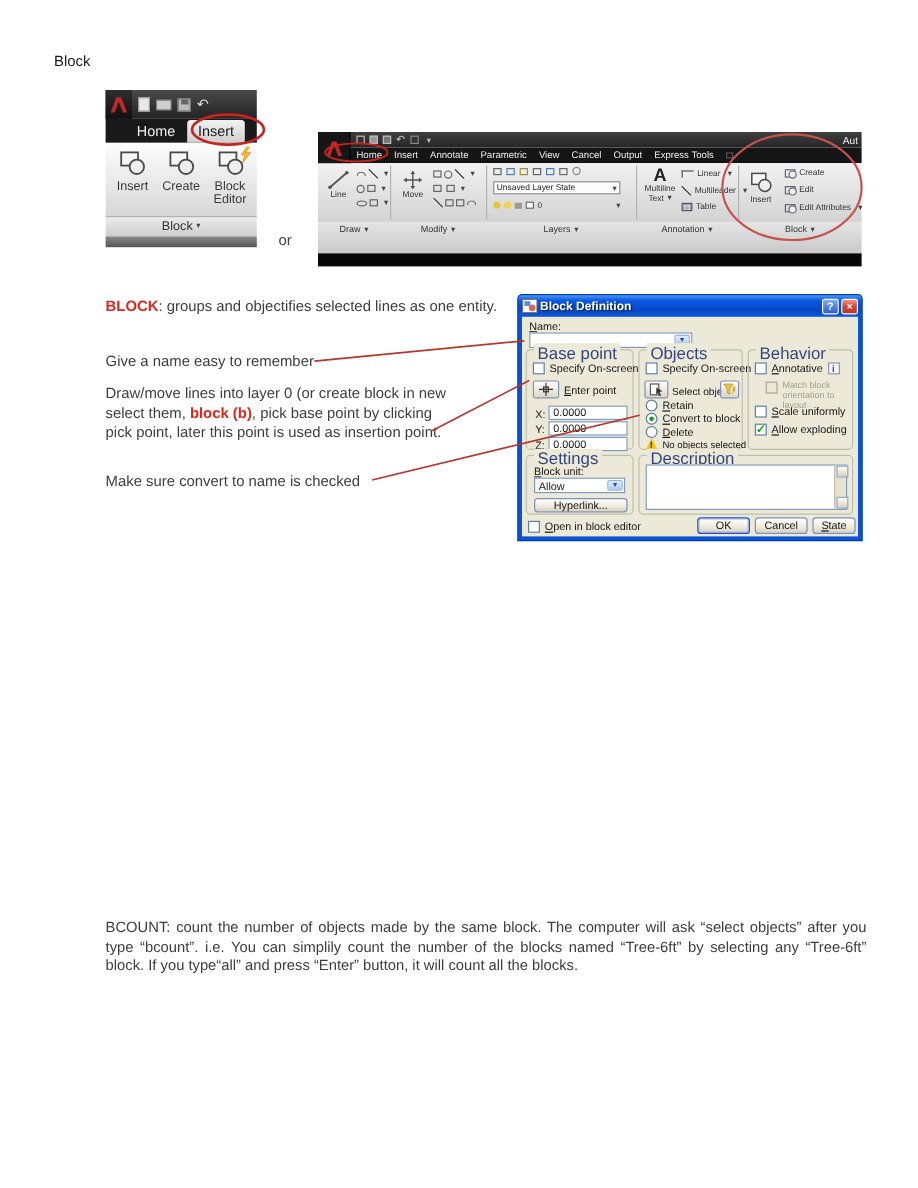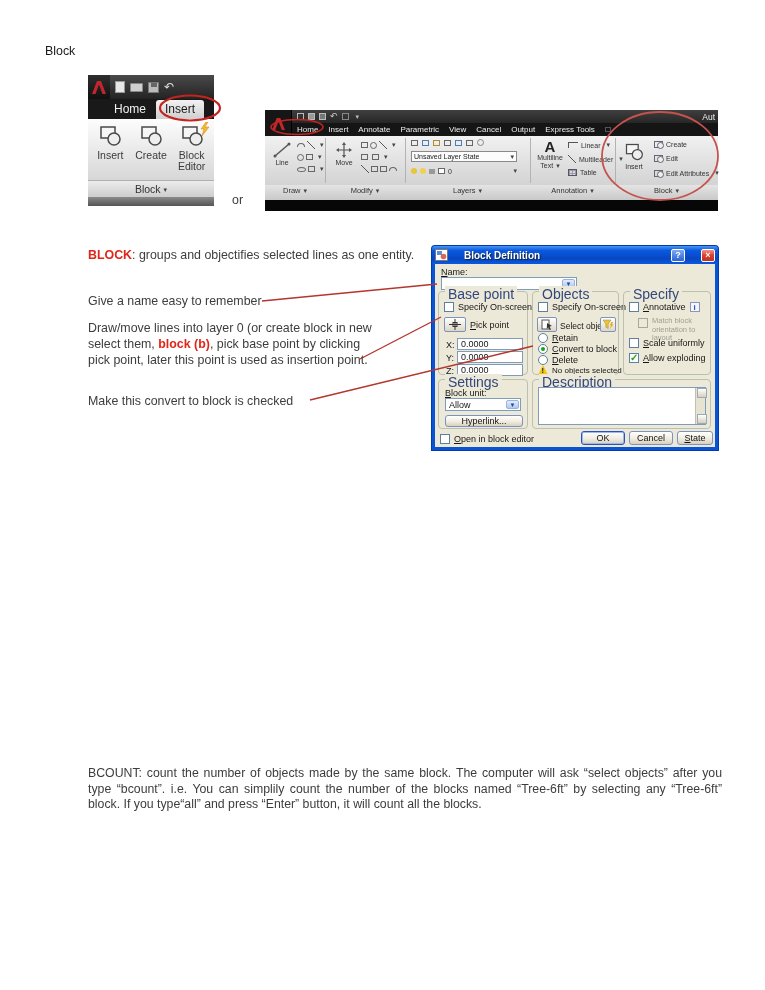--- a/index.html
+++ b/index.html
@@ -47,27 +47,27 @@
 .dot-y{display:inline-block;width:6px;height:6px;border-radius:50%;background:#e8c53a;vertical-align:middle}
 .i-lock{display:inline-block;width:6px;height:5px;background:#999;vertical-align:middle}
 .grid3 span{margin-right:2px}
 .grid3>div{height:12px;display:flex;align-items:center}
 .w-field{position:absolute;background:#fcfcfc;border:1px solid #8a8a8a;font-size:7px;color:#222;display:flex;align-items:center;padding:0 2px;justify-content:space-between}
 .i-tbl{display:inline-block;width:9px;height:7px;border:1px solid #556;background-image:linear-gradient(#99a 1px,transparent 1px),linear-gradient(90deg,#99a 1px,transparent 1px);background-size:3px 3px;vertical-align:middle}
 .i-dim{display:inline-block;width:10px;height:6px;border-top:1px solid #555;border-left:1px solid #555;vertical-align:middle}
 .i-blk{display:inline-block;width:9px;height:7px;border:1px solid #667;position:relative;vertical-align:middle}
 .i-blk::after{content:"";position:absolute;right:-2px;bottom:-2px;width:5px;height:5px;border:1px solid #667;border-radius:50%;background:#eee}
 .w-row{display:flex;align-items:center;gap:3px;position:absolute;white-space:nowrap}
-.w-labels{height:15px;background:linear-gradient(180deg,#e4e4e4,#c9c9c9);position:relative;font-size:7.5px;color:#333}
+.w-labels{height:26px;background:linear-gradient(180deg,#e4e4e4,#c9c9c9);position:relative;font-size:7.5px;color:#333}
 .w-plabel{position:absolute;top:0;height:11px;display:flex;align-items:center;justify-content:center}
 .w-strip{height:11px;background:#070707}
 .bigA{font-size:15px;font-weight:bold;color:#222;line-height:14px}
 
 #dlg{position:absolute;left:432px;top:246px;width:286px;height:204px;background:#0a54d4;border-radius:3px 3px 0 0;box-shadow:0 0 0 1px #003bb0}
-.d-title{height:18px;background:linear-gradient(180deg,#4a96f5 0%,#0b59e0 25%,#0747c2 70%,#0c5ae0 100%);display:flex;align-items:center;padding:0 3px;gap:16px;border-radius:3px 3px 0 0}
+.d-title{height:18px;background:linear-gradient(180deg,#4a96f5 0%,#0b59e0 25%,#0747c2 70%,#0c5ae0 100%);display:flex;align-items:center;padding:0 3px;gap:2px;border-radius:3px 3px 0 0}
 .d-title-text{color:#fff;font-weight:bold;font-size:10px;flex:1;text-shadow:1px 1px 1px #123}
 .d-btn{width:14px;height:13px;border:1px solid #fff;border-radius:2px;color:#fff;font-size:9px;font-weight:bold;display:flex;align-items:center;justify-content:center;line-height:10px}
 .d-help{background:linear-gradient(180deg,#7fa9f4,#2a63d4)}
 .d-close{background:linear-gradient(180deg,#f79086,#d8402c 50%,#c13422)}
 .d-body{position:absolute;left:3px;top:18px;width:280px;height:183px;background:#ece9d8;font-size:9px;color:#161616}
 .xp-group{position:absolute;border:1px solid #bcc0ae;border-radius:4px}
 .glabel{position:absolute;top:-6px;left:6px;background:#ece9d8;padding:0 3px;color:#33477c;font-size:14px}
 .xp-row{display:flex;align-items:center;gap:4px;position:absolute;white-space:nowrap}
 .xp-check{width:10px;height:10px;background:#fff;border:1px solid #5e7f9e;display:inline-block;position:relative;flex:none}
 .xp-check.checked::after{content:"✓";color:#18a318;font-size:10px;font-weight:bold;position:absolute;left:0;top:-2px}
@@ -323,21 +323,21 @@
     <div class="w-strip"></div>
   </div>
 
   <div class="note" style="left:88px;top:247px"><span class="red">BLOCK</span><span>: groups and objectifies selected lines as one entity.</span></div>
   <div class="note" style="left:88px;top:293px">Give a name easy to remember</div>
   <div class="note" style="left:88px;top:320px">
     <div>Draw/move lines into layer 0 (or create block in new</div>
     <div><span>select them, </span><span class="red">block (b)</span><span>, pick base point by clicking</span></div>
     <div>pick point, later this point is used as insertion point.</div>
   </div>
-  <div class="note" style="left:88px;top:393px">Make this convert to block is checked</div>
+  <div class="note" style="left:88px;top:393px">Make sure convert to name is checked</div>
   <div class="note" style="left:88px;top:766px;width:634px;text-align:justify;line-height:15.6px;font-size:12.3px">BCOUNT: count the number of objects made by the same block. The computer will ask “select objects” after you type “bcount”. i.e. You can simplily count the number of the blocks named “Tree-6ft” by selecting any “Tree-6ft” block. If you type“all” and press “Enter” button, it will count all the blocks.</div>
 
   <div id="dlg">
     <div class="d-title">
       <svg width="13" height="12" viewBox="0 0 13 12">
           <rect x="0.5" y="0.5" width="12" height="11" fill="#fff" stroke="#777"></rect>
           <rect x="2" y="2" width="5" height="4" fill="#5b8fd4"></rect>
           <circle cx="8.5" cy="7.5" r="2.8" fill="#d46a5b"></circle>
         </svg>
       <span class="d-title-text">Block Definition</span>
@@ -356,21 +356,21 @@
             <span class="xp-check"></span>
             <span>Specify On-screen</span>
           </div>
         <div class="xp-row" style="left:5px;top:25px">
           <span class="mini-ibtn">
               <svg width="12" height="11" viewBox="0 0 12 11">
                 <path d="M6 0 V11 M0 5.5 H12" stroke="#333" stroke-width="1"></path>
                 <rect x="4" y="3.5" width="4" height="4" fill="none" stroke="#333"></rect>
               </svg>
             </span>
-          <span class="ulf">Pick point</span>
+          <span class="ulf">Enter point</span>
         </div>
         <span style="position:absolute;left:7px;top:48px">X:</span>
         <div class="xp-input" style="left:18px;top:46px;width:66px;height:12px">
             <span>0.0000</span>
           </div>
         <span style="position:absolute;left:7px;top:61px">Y:</span>
         <div class="xp-input" style="left:18px;top:59px;width:66px;height:12px">
             <span>0.0000</span>
           </div>
         <span style="position:absolute;left:7px;top:74px">Z:</span>
@@ -410,21 +410,21 @@
             <span class="xp-radio"></span>
             <span class="ulf">Delete</span>
           </div>
         <div class="xp-row" style="left:5px;top:73px;font-size:8px">
             <span class="warn-tri"></span>
             <span>No objects selected</span>
           </div>
       </div>
 
       <div class="xp-group" style="left:188px;top:27px;width:88px;height:84px">
-        <span class="glabel">Specify</span>
+        <span class="glabel">Behavior</span>
         <div class="xp-row" style="left:5px;top:10px">
             <span class="xp-check"></span>
             <span class="ulf">Annotative</span>
             <span class="infobox">i</span>
           </div>
         <span class="xp-check dis" style="position:absolute;left:14px;top:26px"></span>
         <div class="disabled-txt" style="position:absolute;left:28px;top:25px;width:54px;font-size:7.5px;line-height:8.5px">Match block orientation to layout</div>
         <div class="xp-row" style="left:5px;top:46px">
             <span class="xp-check"></span>
             <span class="ulf">Scale uniformly</span>

